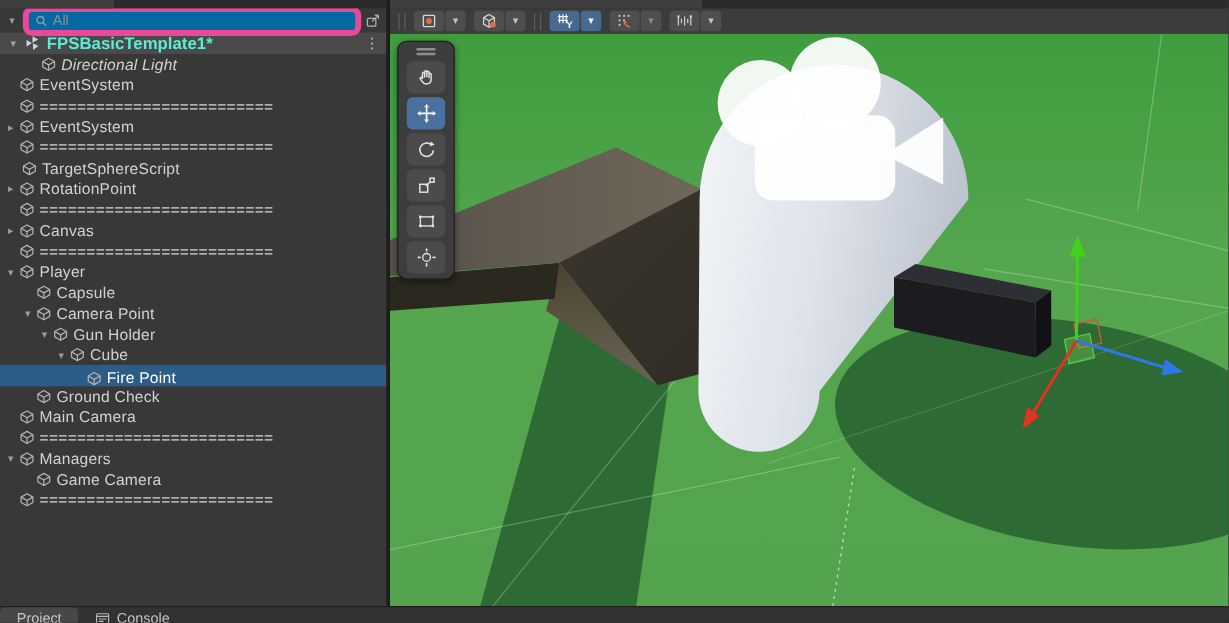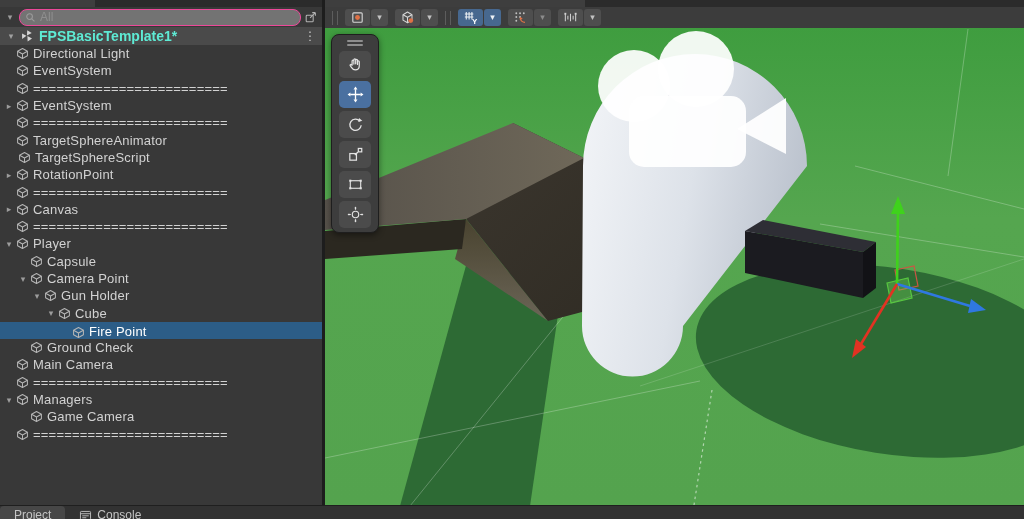--- a/index.html
+++ b/index.html
@@ -4,21 +4,21 @@
 <style>
   html,body{margin:0;padding:0;background:#222;}
   #app{position:relative;width:1024px;height:519px;overflow:hidden;
        font-family:"Liberation Sans",sans-serif;background:#383838;user-select:none;}
   
   #left-panel{position:absolute;left:0;top:0;width:322px;height:505px;background:#383838;}
   .tabstrip{height:7px;background:#2b2b2b;position:relative;}
   .tabstrip .stub{position:absolute;left:0;top:0;height:7px;background:#3e3e3e;}
   #search-row{height:20px;display:flex;align-items:center;padding:0 4px;gap:3px;}
   .scope-caret{color:#9c9c9c;font-size:9px;width:12px;text-align:center;}
-  #search-field{flex:1;height:15px;background:#737373;border:1px solid #ec4899;border-radius:8px;
+  #search-field{flex:1;height:15px;background:#0369a1;border:5px solid #ec4899;border-radius:8px;
       display:flex;align-items:center;padding:0 5px;gap:4px;}
   #search-field input{background:transparent;border:none;outline:none;color:#cfcfcf;
       font-family:"Liberation Sans",sans-serif;font-size:12px;width:100%;padding:0;}
   #search-field input::placeholder{color:#8f8f8f;}
   .mini-icon{flex-shrink:0;display:block;}
   #scene-header{height:18px;background:#4a4a4a;display:flex;align-items:center;padding:0 6px 0 4px;gap:2px;}
   #scene-header .caret{color:#a0a0a0;font-size:9px;width:14px;text-align:center;}
   #scene-title{color:#5eead4;font-size:14px;font-weight:600;flex:1;margin-left:3px;white-space:nowrap;}
   #kebab{color:#c8c8c8;font-size:12px;width:12px;text-align:center;cursor:pointer;}
   #tree{position:absolute;left:0;right:0;top:45px;bottom:0;overflow:hidden;}
@@ -91,21 +91,21 @@
           <polygon points="7.5,7 7.7,1.4 12.6,4.3"></polygon>
           <polygon points="7.9,7.6 12.9,10.1 8.2,13.5"></polygon>
           <polygon points="6.9,7.3 2.2,4.7 2.3,10.6"></polygon>
         </g>
       </svg>
       <span id="scene-title">FPSBasicTemplate1*</span>
       <span id="kebab">⋮</span>
     </div>
 
     <div id="tree">
-        <div class="trow" style="padding-left: 2px;">
+        <div class="trow" style="padding-left: 20px; font-style: italic;">
           <span class="caret"></span>
           <svg width="13" height="13" viewBox="0 0 14 14">
     <g fill="none" stroke="#b5b5b5" stroke-width="1.1" stroke-linejoin="round">
       <path d="M7 1.6 L12.3 4.6 V9.4 L7 12.4 L1.7 9.4 V4.6 Z"></path>
       <path d="M1.7 4.6 L7 7.6 L12.3 4.6 M7 7.6 V12.4"></path>
     </g>
   </svg>
           <span class="lbl">Directional Light</span>
         </div>
         <div class="trow" style="padding-left: 2px; align-items: center;">
@@ -140,30 +140,20 @@
         </div>
         <div class="trow" style="padding-left: 2px;">
           <span class="caret"></span>
           <svg width="13" height="13" viewBox="0 0 14 14">
     <g fill="none" stroke="#b5b5b5" stroke-width="1.1" stroke-linejoin="round">
       <path d="M7 1.6 L12.3 4.6 V9.4 L7 12.4 L1.7 9.4 V4.6 Z"></path>
       <path d="M1.7 4.6 L7 7.6 L12.3 4.6 M7 7.6 V12.4"></path>
     </g>
   </svg>
           <span class="lbl">=========================</span>
-        </div>
-        <div class="trow" style="padding-left: 2px;">
-          <span class="caret"></span>
-          <svg width="13" height="13" viewBox="0 0 14 14">
-    <g fill="none" stroke="#b5b5b5" stroke-width="1.1" stroke-linejoin="round">
-      <path d="M7 1.6 L12.3 4.6 V9.4 L7 12.4 L1.7 9.4 V4.6 Z"></path>
-      <path d="M1.7 4.6 L7 7.6 L12.3 4.6 M7 7.6 V12.4"></path>
-    </g>
-  </svg>
-          <span class="lbl">TargetSphereAnimator</span>
         </div>
         <div class="trow" style="padding-left: 4px;">
           <span class="caret"></span>
           <svg width="13" height="13" viewBox="0 0 14 14">
     <g fill="none" stroke="#b5b5b5" stroke-width="1.1" stroke-linejoin="round">
       <path d="M7 1.6 L12.3 4.6 V9.4 L7 12.4 L1.7 9.4 V4.6 Z"></path>
       <path d="M1.7 4.6 L7 7.6 L12.3 4.6 M7 7.6 V12.4"></path>
     </g>
   </svg>
           <span class="lbl">TargetSphereScript</span>

